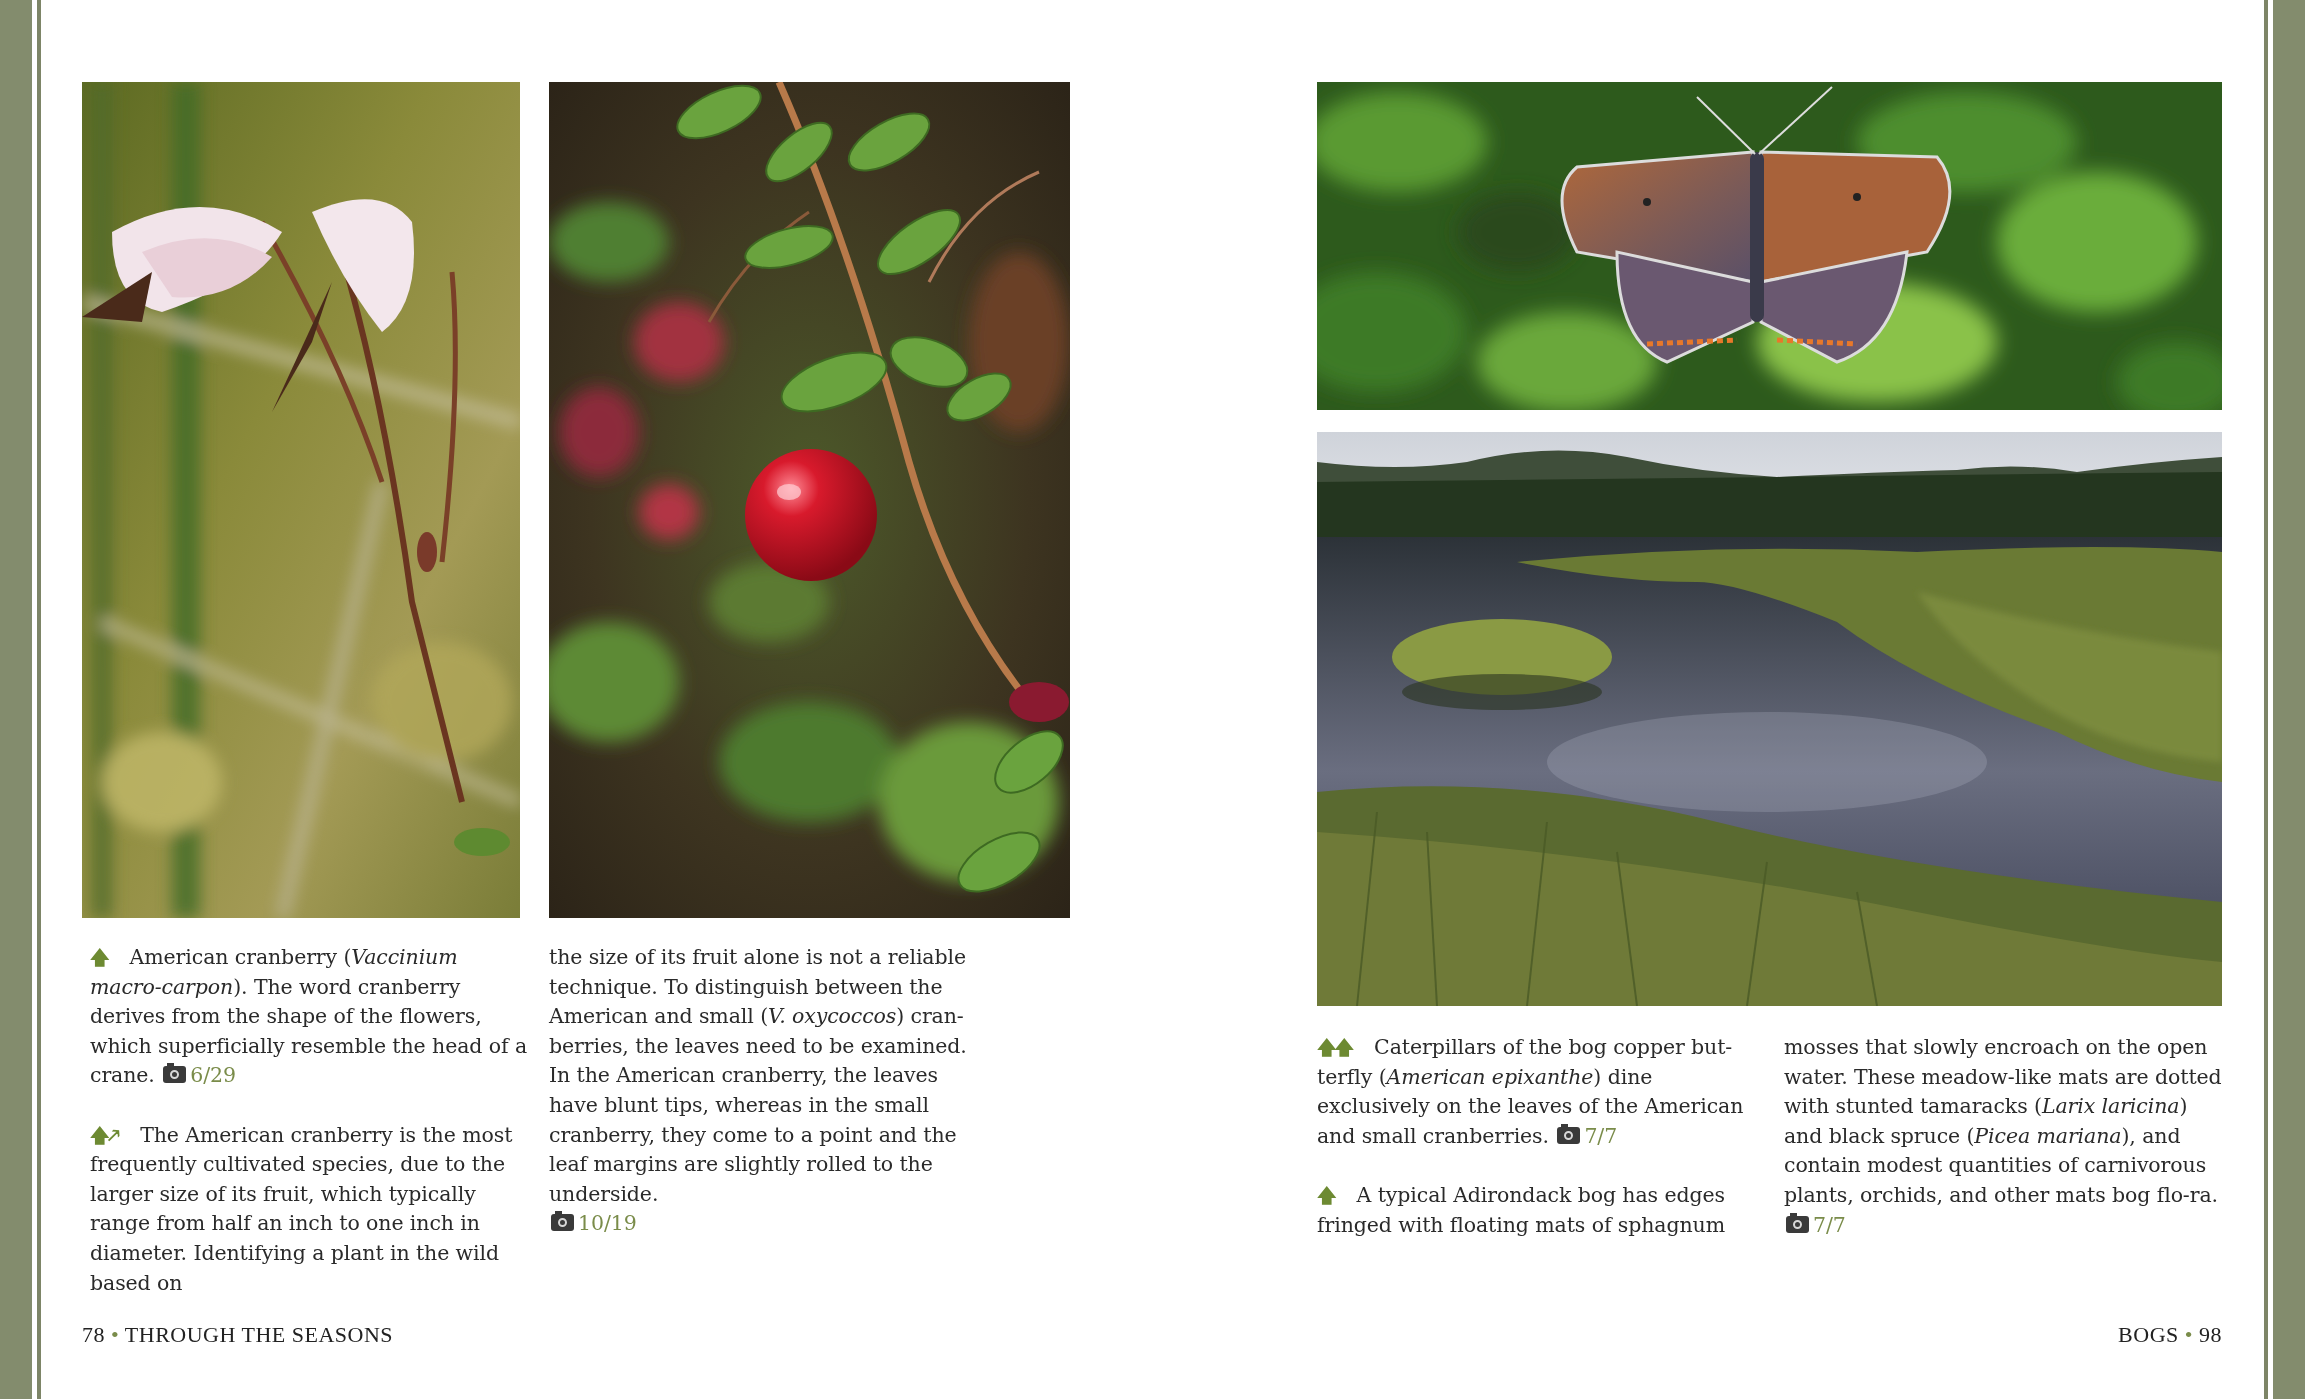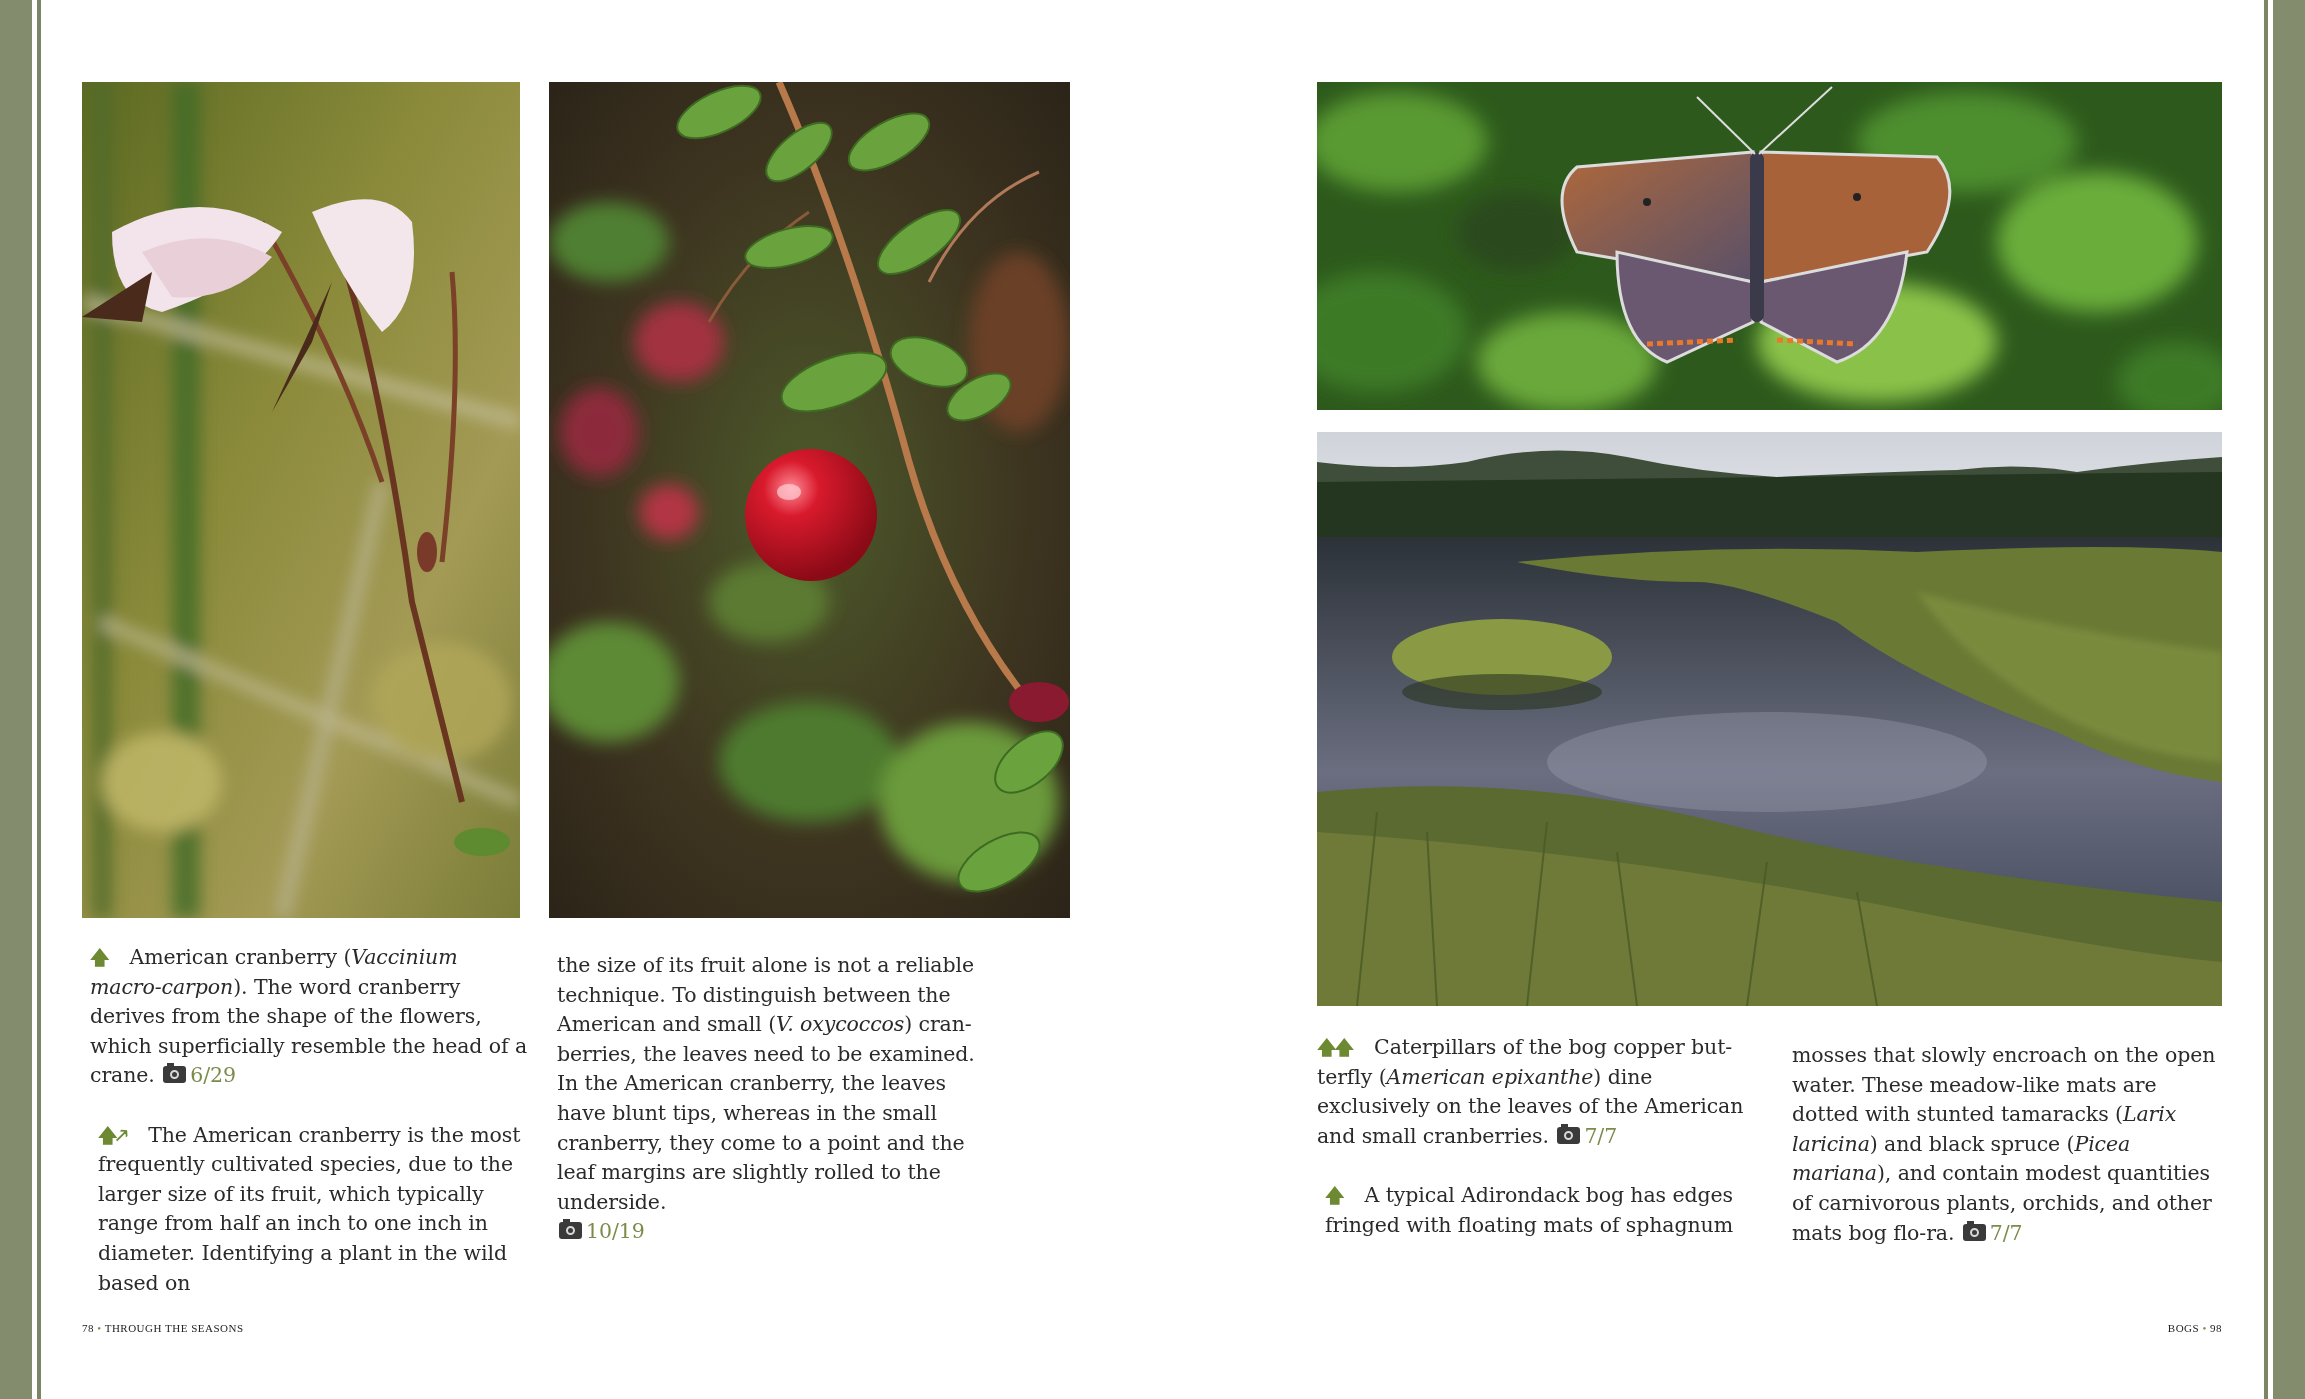--- a/index.html
+++ b/index.html
@@ -17,29 +17,29 @@
   .rule.right { right:37px; }
 
   .photo { position:absolute; overflow:hidden; }
   .photo svg { display:block; width:100%; height:100%; }
 
   .cap {
     position:absolute; font-size:20.5px; line-height:29.6px; color:#2a2a2a;
     letter-spacing:-0.1px;
   }
   .cap p { margin:0 0 29.6px 0; }
-  .cap p.nomb { margin:8px; }
+  .cap p.nomb { margin:0; }
   .cap i { font-style:italic; }
   .arrows { color:#6d8a32; font-weight:bold; display:inline-block; margin-right:22px; font-family:"DejaVu Sans", sans-serif; font-size:19px; letter-spacing:-2px; }
   .cam { display:inline-block; width:23px; height:17px; background:#3a3a3a; border-radius:3px; position:relative; vertical-align:-1px; margin:0 4px 0 2px; }
   .cam::after { content:""; position:absolute; left:7px; top:4px; width:9px; height:9px; border-radius:50%; background:#3a3a3a; border:2px solid #d8d8d8; box-sizing:border-box; }
   .cam::before { content:""; position:absolute; left:4px; top:-3px; width:7px; height:4px; background:#3a3a3a; }
   .date { color:#7a8c4a; }
 
-  .footer { position:absolute; top:1322px; font-size:11px; letter-spacing:0.5px; color:#222; font-family:"Liberation Serif", serif; }
+  .footer { position:absolute; top:1322px; font-size:22px; letter-spacing:0.5px; color:#222; font-family:"Liberation Serif", serif; }
   .footer .dot { color:#7a8c4a; }
 </style>
 </head>
 <body>
 
 <div class="band left"></div>
 <div class="rule left"></div>
 <div class="band right"></div>
 <div class="rule right"></div>
 

